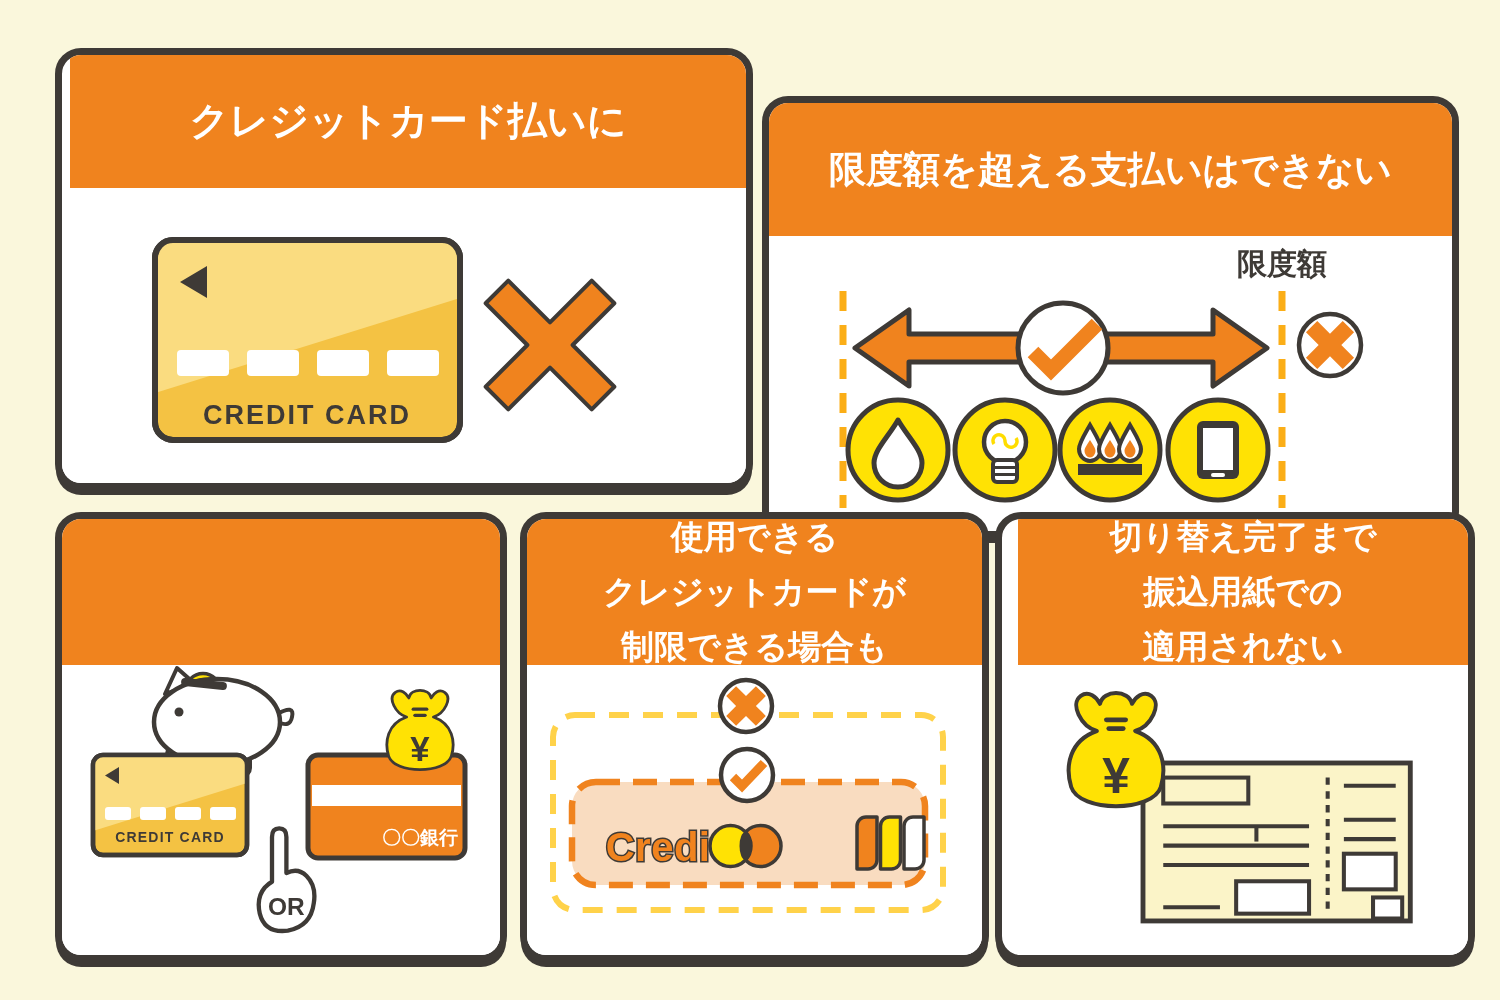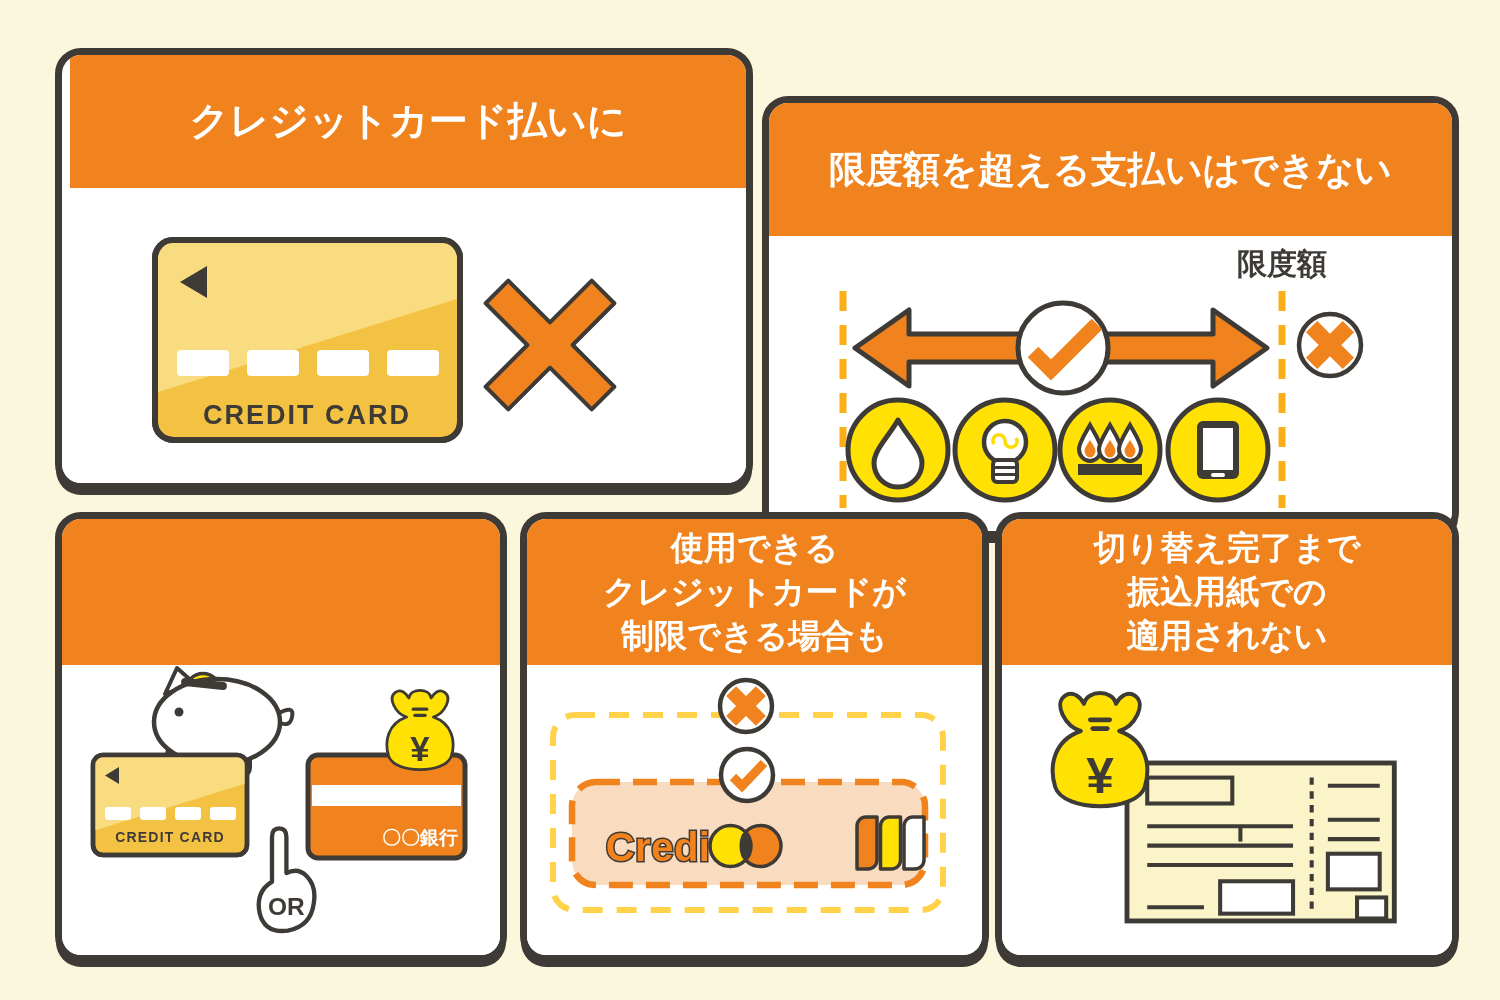--- a/index.html
+++ b/index.html
@@ -13,27 +13,27 @@
   }
   .card-header{
     background:#F0831E;display:flex;flex-direction:column;align-items:center;justify-content:center;
     color:#fff;font-weight:bold;text-align:center;flex:0 0 auto;
   }
   .card-header span{display:block;}
   .c1{left:55px;top:48px;width:684px;height:428px;}
   .c2{left:762px;top:48px;width:683px;height:428px;margin-top:48px;}
   .c3{left:55px;top:512px;width:438px;height:436px;}
   .c4{left:520px;top:512px;width:455px;height:436px;}
-  .c5{left:995px;top:512px;width:450px;height:436px;}
+  .c5{left:995px;top:512px;width:450px;height:436px;padding-left:16px;}
   .c1 .card-header,.c2 .card-header{height:133px;}
   .c3 .card-header,.c4 .card-header,.c5 .card-header{height:146px;}
   .c1 .card-header{font-size:39px;line-height:1.3;margin-left:8px;}
   .c2 .card-header{font-size:37px;}
   .c3 .card-header{font-size:34px;line-height:1.38;}
-  .c4 .card-header,.c5 .card-header{font-size:33px;line-height:1.34;}
+  .c4 .card-header,.c5 .card-header{font-size:33px;line-height:1.34;gap:11px;}
   .card-body{flex:1;position:relative;background:#fff;}
   .card-body svg{position:absolute;left:0;top:0;display:block;}
   svg text{font-family:"Liberation Sans","DejaVu Sans",sans-serif;}
 </style>
 </head>
 <body>
 
 <div class="board">
 
   <section class="card c1">

